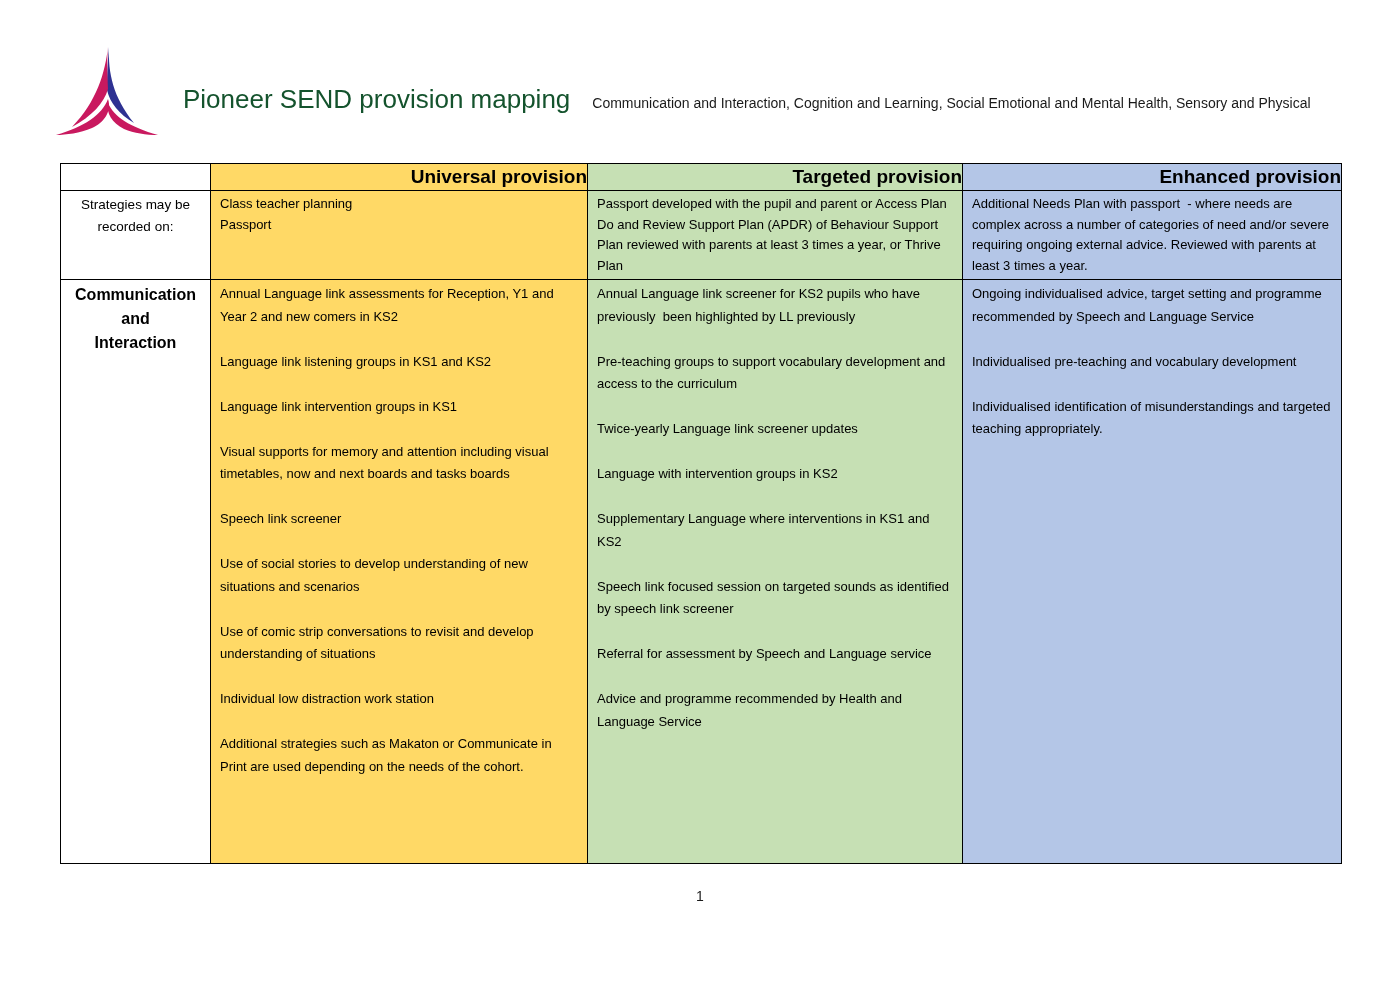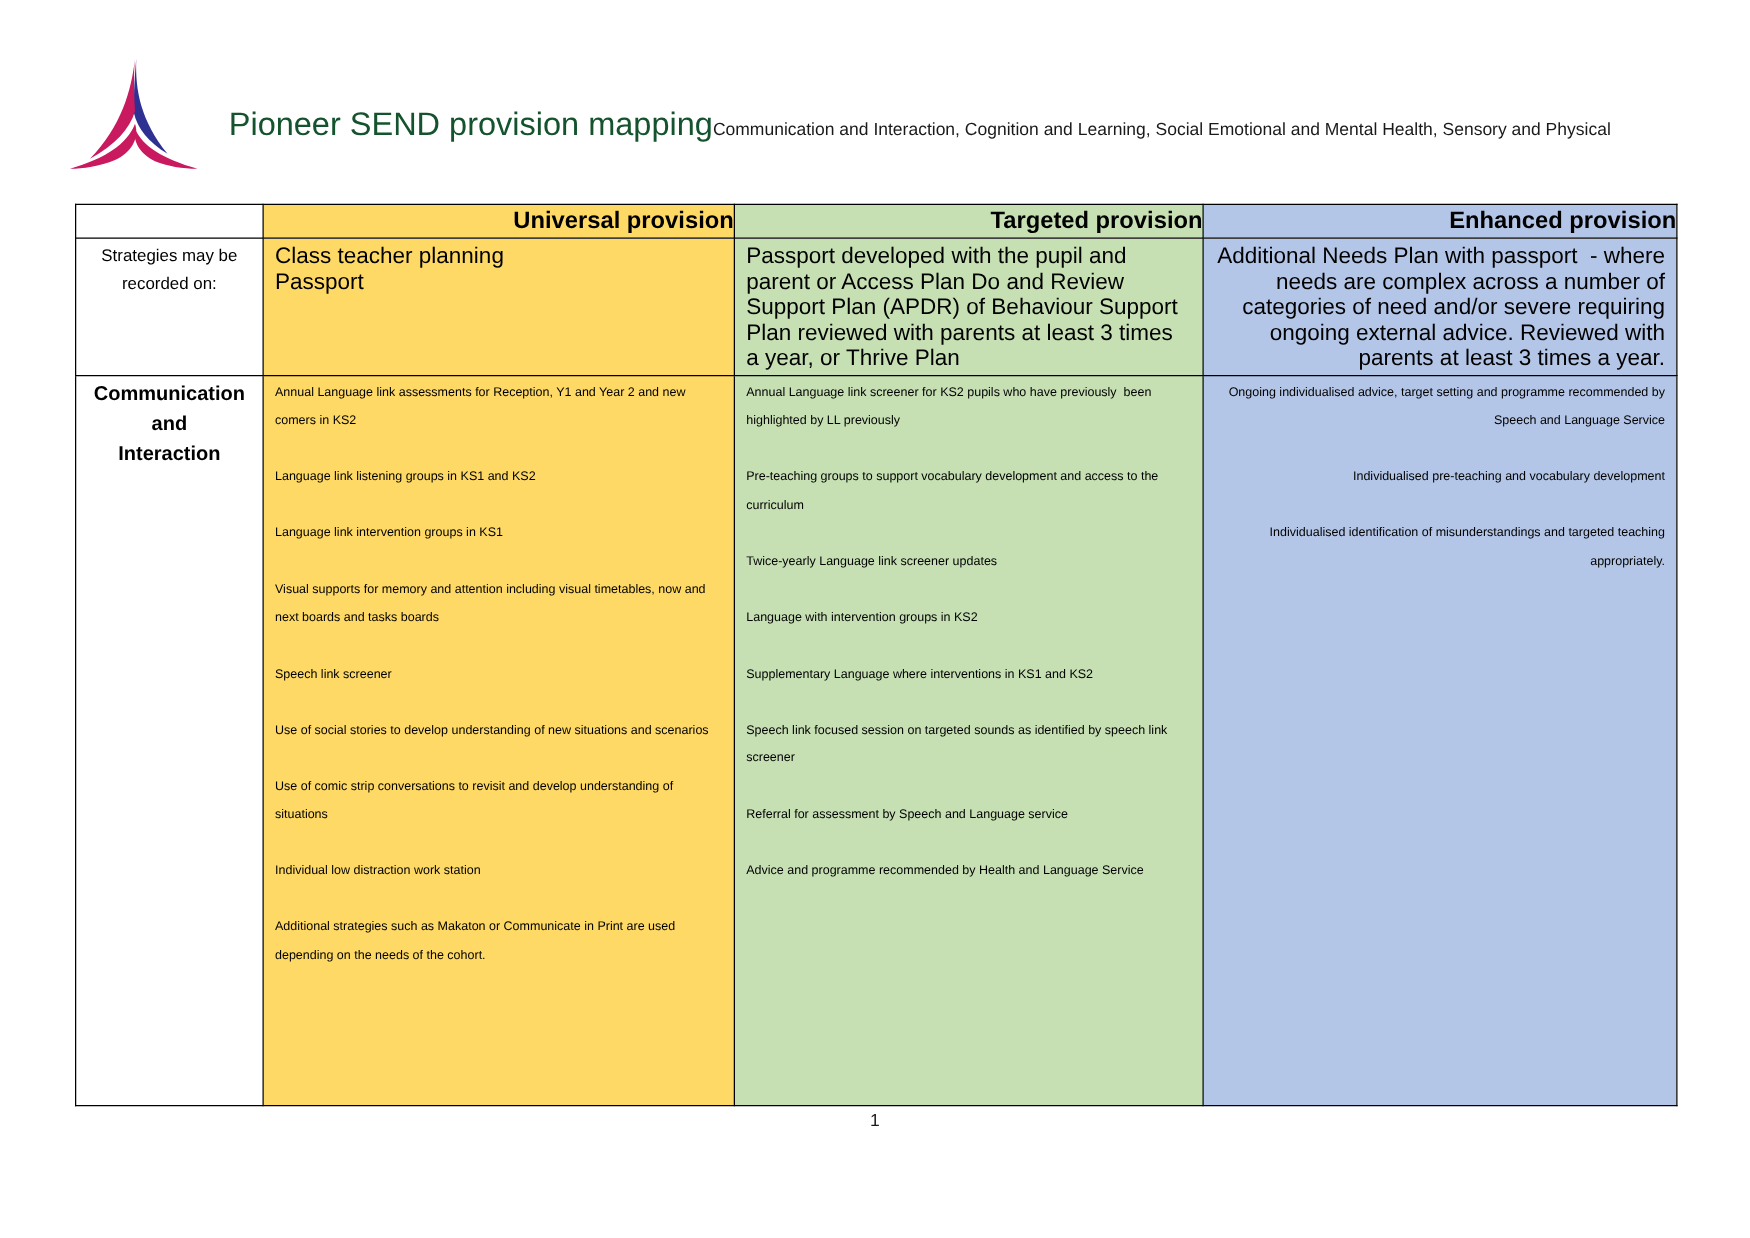--- a/index.html
+++ b/index.html
@@ -42,21 +42,21 @@
     fill: var(--logo-pink, #C9195F);
     text-anchor: middle;
   }
   .title-block {
     position: absolute;
     left: 183px;
     top: 84px;
     white-space: nowrap;
   }
   .title-main { font-size: 26px; color: #14532d; }
-  .title-sub  { font-size: 14px; color: #1a1a1a; margin-left: 0; }
+  .title-sub  { font-size: 14px; color: #1a1a1a; margin-left: 22px; }
 
   
   table.provision-table {
     position: absolute;
     left: 60px;
     top: 163px;
     width: 1281px;
     border-collapse: collapse;
     table-layout: fixed;
   }
@@ -75,28 +75,28 @@
   .provision-table thead th {
     height: 27px;
     padding: 0;
     font-size: 19px;
     font-weight: bold;
     text-align: right;
     line-height: 26px;
   }
   .bg-u { background: var(--universal-bg, #FFD966); }
   .bg-t { background: var(--targeted-bg, #C6E0B4); }
-  .bg-e { background: var(--enhanced-bg, #B4C6E7); text-align: right; }
+  .bg-e { background: var(--enhanced-bg, #B4C6E7); }
   .bg-none { background: #fff; text-align: center; }
 
-  tr.row-strategies td { height: 81px; font-size: 18px; line-height: 20.5px; }
+  tr.row-strategies td { height: 81px; font-size: 13px; line-height: 20.5px; }
   tr.row-strategies .cell-para { margin: 0; }
   tr.row-strategies td.row-label-cell { font-size: 13.5px; line-height: 22px; font-weight: normal; }
 
-  tr.row-main td { height: 584px; font-size: 10px; line-height: 22.5px; }
+  tr.row-main td { height: 584px; font-size: 13px; line-height: 22.5px; }
   tr.row-main .cell-para { margin: 0 0 22.5px 0; }
   tr.row-main td.row-label-cell {
     font-size: 16px;
     font-weight: bold;
     line-height: 24px;
     white-space: pre-line;
   }
   .cell-para { white-space: pre-wrap; }
 
   

